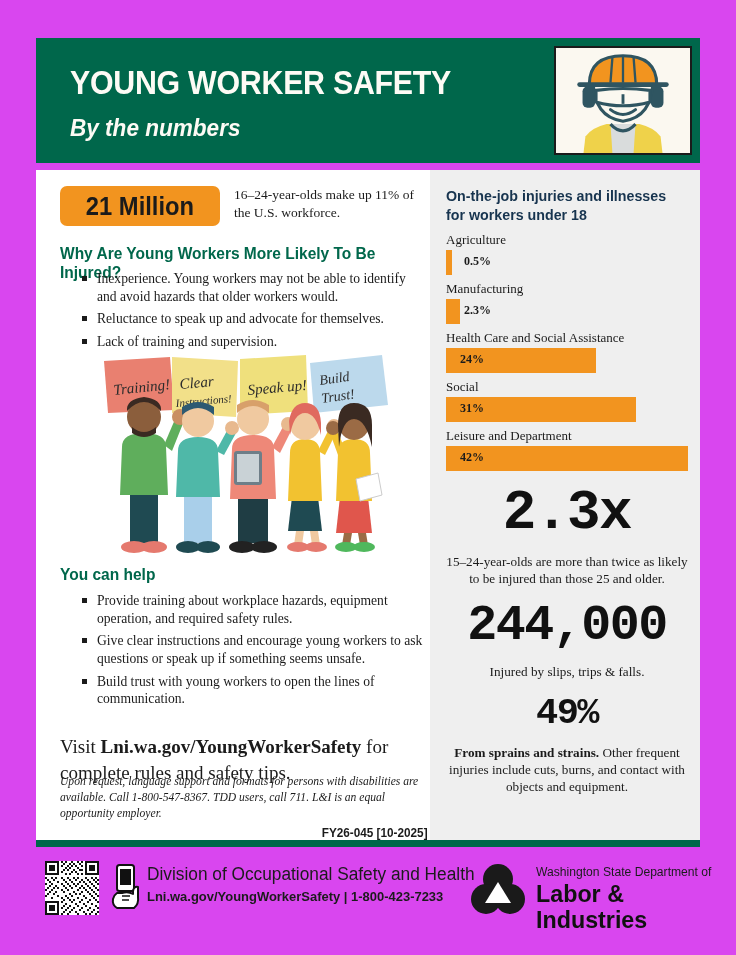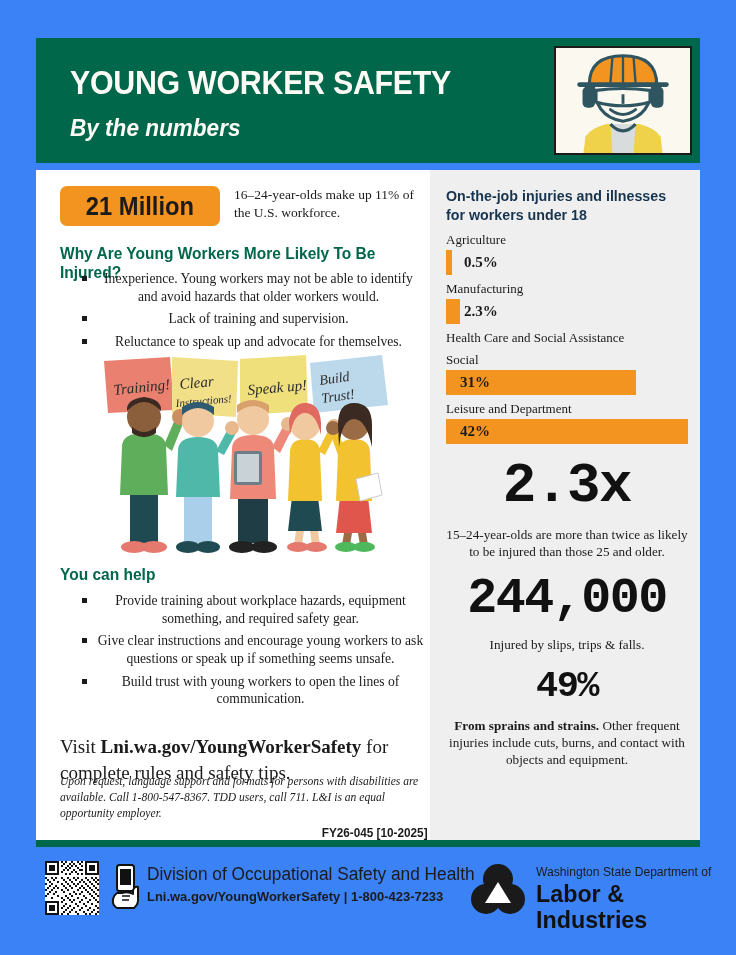--- a/index.html
+++ b/index.html
@@ -2,21 +2,21 @@
 <html><head>
 <meta charset="utf-8">
 <style>
   * { box-sizing: border-box; margin: 0; padding: 0; }
   html, body {
     width: 736px; height: 955px;
     background: #ffffff;
     font-family: "Liberation Serif", serif;
     overflow: hidden;
   }
-  .page { position: relative; width: 736px; height: 955px; background:#3b82f6; }
+  .page { position: relative; width: 736px; height: 955px; background:#d946ef; }
 
   
   .header {
     position: absolute; left: 36px; top: 38px;
     width: 664px; height: 125px;
     background: #00674B;
   }
   .header-title {
     position: absolute; left: 34px; top: 26px;
     font-family: "Liberation Sans", sans-serif;
@@ -70,21 +70,20 @@
   }
   .h-why {
     position: absolute; left: 24px; top: 74px;
     font-size: 16.5px;
   }
   ul.bullets { list-style: none; }
   ul.bullets li {
     position: relative; padding-left: 17px;
     font-size: 13.6px; line-height: 1.3; color: #1b1b1b;
     margin-bottom: 5px;
-    text-align: center;
   }
   ul.bullets li:before {
     content: ""; position: absolute; left: 2px; top: 6px;
     width: 5px; height: 5px; background: #1b1b1b;
   }
   .why-list { position: absolute; left: 44px; top: 100px; width: 340px; }
 
   .illustration { position: absolute; left: 56px; top: 185px; width: 300px; height: 200px; }
 
   .h-help { position: absolute; left: 24px; top: 395px; font-size: 16.5px; }
@@ -117,21 +116,21 @@
   }
   .bar-row { margin-bottom: 7px; }
   .bar-label { font-size: 13px; color: #1b1b1b; line-height: 1.15; margin-bottom: 2px; }
   .bar-track { position: relative; height: 25px; }
   .bar-fill {
     position: absolute; left: 0; top: 0; height: 25px;
     background: #F2941F;
   }
   .bar-value {
     position: absolute; left: 14px; top: 4px;
-    font-size: 15px; font-weight: bold; color: #1b1b1b;
+    font-size: 12px; font-weight: bold; color: #1b1b1b;
     white-space: nowrap;
   }
   .bar-row.tiny .bar-value { left: 18px; }
 
   .big-stat { text-align: center; margin-top: 14px; }
   .big-num {
     font-family: Liberation Mono, monospace;
     font-weight: bold; color: #111;
     line-height: 1; letter-spacing: -1.5px;
   }
@@ -212,22 +211,22 @@
 
     <div class="stat-pill">
       <span>21  Million</span>
     </div>
     <div class="pill-note">16–24-year-olds make up 11% of the U.S. workforce.</div>
 
     <div class="green-head h-why">Why Are Young Workers More Likely To Be Injured?</div>
 
     <ul class="bullets why-list">
       <li>Inexperience. Young workers may not be able to identify and avoid hazards that older workers would.</li>
+      <li>Reluctance to speak up and advocate for themselves.</li>
       <li>Lack of training and supervision.</li>
-      <li>Reluctance to speak up and advocate for themselves.</li>
     </ul>
 
     <div class="illustration">
       <svg viewBox="0 0 300 200" width="300" height="200">
 
         <g>
           <path d="M12 6 L78 2 L82 55 L16 58 Z" fill="#E98070"></path>
           <text x="22" y="40" font-family="Liberation Serif, serif" font-style="italic" font-size="15" fill="#2b2b2b" transform="rotate(-6 22 40)">Training!</text>
         </g>
         <g>
@@ -306,21 +305,21 @@
           <path d="M264 124 L286 118 L290 140 L268 146 Z" fill="#fff" stroke="#ccc" stroke-width="1"></path>
           <circle cx="262" cy="70" r="15" fill="#9B6B45"></circle>
           <path d="M246 70 Q246 48 262 48 Q280 48 280 70 L280 92 Q274 64 262 64 Q250 64 247 92 Z" fill="#3A2A22"></path>
         </g>
       </svg>
     </div>
 
     <div class="green-head h-help">You can help</div>
 
     <ul class="bullets help-list">
-      <li>Provide training about workplace hazards, equipment something, and required safety gear.</li>
+      <li>Provide training about workplace hazards, equipment operation, and required safety rules.</li>
       <li>Give clear instructions and encourage young workers to ask questions or speak up if something seems unsafe.</li>
       <li>Build trust with young workers to open the lines of communication.</li>
     </ul>
 
     <div class="visit-line"><span>Visit </span><b>Lni.wa.gov/YoungWorkerSafety</b><span> for complete rules and safety tips.</span></div>
 
     <div class="disclaimer">Upon request, language support and formats for persons with disabilities are available. Call 1-800-547-8367. TDD users, call 711. L&amp;I is an equal opportunity employer.</div>
     <div class="pubcode">FY26-045 [10-2025]</div>
   </div>
 
@@ -339,20 +338,24 @@
     <div class="bar-row tiny">
       <div class="bar-label">Manufacturing</div>
       <div class="bar-track">
         <div class="bar-fill" style="width:14px"></div>
         <div class="bar-value">2.3%</div>
       </div>
     </div>
 
     <div class="bar-row">
       <div class="bar-label">Health Care and Social Assistance</div>
+      <div class="bar-track">
+        <div class="bar-fill" style="width:150px"></div>
+        <div class="bar-value">24%</div>
+      </div>
     </div>
 
     <div class="bar-row">
       <div class="bar-label">Social</div>
       <div class="bar-track">
         <div class="bar-fill" style="width:190px"></div>
         <div class="bar-value">31%</div>
       </div>
     </div>
 

